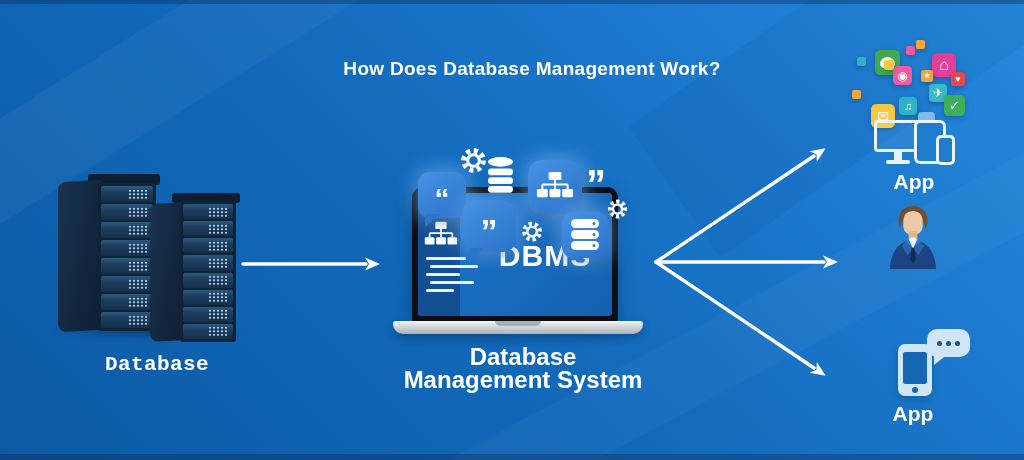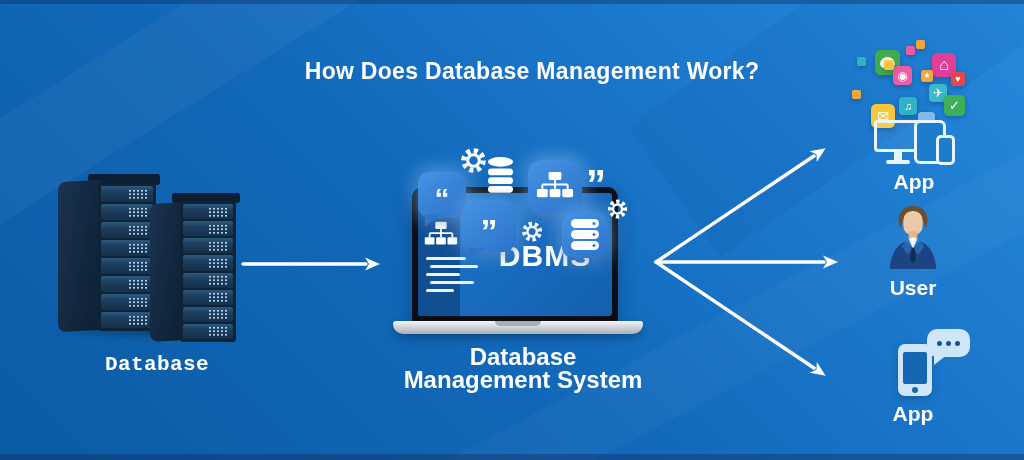--- a/index.html
+++ b/index.html
@@ -12,21 +12,21 @@
   }
   .streak{ position:absolute; background:rgba(255,255,255,.04); pointer-events:none; }
   .streak1{ width:700px; height:90px; left:-180px; top:20px; transform:rotate(-32deg); }
   .streak2{ width:800px; height:70px; left:300px; top:330px; transform:rotate(-28deg); background:rgba(255,255,255,.03); }
   .streak3{ width:600px; height:160px; left:620px; top:-60px; transform:rotate(-35deg); background:rgba(0,25,70,.05); }
   .edge-top{ position:absolute; left:0; top:0; width:100%; height:4px; background:rgba(8,42,88,.38); }
   .edge-bottom{ position:absolute; left:0; bottom:0; width:100%; height:6px; background:rgba(8,38,80,.35); }
 
   .title{
     position:absolute; left:242px; top:58px; width:580px; text-align:center;
-    color:#fff; font-size:23px; font-weight:800; letter-spacing:.3px;
+    color:#fff; font-size:19px; font-weight:800; letter-spacing:.3px;
   }
   .node-label{ position:absolute; color:#fff; font-weight:800; text-align:center; }
   .lbl-database{ left:77px; top:353px; width:160px; font-size:21px; letter-spacing:.4px;font-family:Liberation Mono, monospace; }
   .lbl-dbms{ left:393px; top:345px; width:260px; font-size:24px; line-height:23px; }
   .lbl-app-top{ left:854px; top:170px; width:120px; font-size:21px; }
   .lbl-user{ left:853px; top:276px; width:120px; font-size:21px; }
   .lbl-app-bottom{ left:853px; top:402px; width:120px; font-size:21px; }
 
   
   .rack-shadow{ position:absolute; left:50px; top:322px; width:198px; height:18px;
@@ -279,21 +279,20 @@
   <svg class="user-avatar" viewBox="0 0 60 66">
     <path d="M15 16 C15 6 22 1 30 1 C38 1 45 6 45 16 C45 19 44 22.5 43 24.5 L41 16.5 C34 20.5 26 20.5 19 16.5 L17 24.5 C16 22.5 15 19 15 16 Z" fill="#6d4e33"></path>
     <rect x="20" y="6" width="20" height="25" rx="9.5" fill="#eccaa5"></rect>
     <rect x="25.5" y="27" width="9" height="9" fill="#e0b88e"></rect>
     <path d="M6 66 C7 50 14 41 22 38 L30 45 L38 38 C46 41 53 50 54 66 Z" fill="#1c4382"></path>
     <path d="M22 38 L30 45 L24.5 51.5 L18.5 42.5 Z" fill="#2d63ad"></path>
     <path d="M38 38 L30 45 L35.5 51.5 L41.5 42.5 Z" fill="#2d63ad"></path>
     <path d="M26 36 L30 45 L34 36 L32 33.5 L28 33.5 Z" fill="#f4f7fa"></path>
     <path d="M28.6 44 L31.4 44 L33 56 L30 60.5 L27 56 Z" fill="#0f2c55"></path>
   </svg>
-  <div class="node-label lbl-user">User</div>
 
   <div class="phone-app">
     <div class="pscreen"></div>
     <div class="phome"></div>
   </div>
   <div class="chat-bubble-app">
     <span class="dot"></span>
     <span class="dot"></span>
     <span class="dot"></span>
     <span class="ctail"></span>

